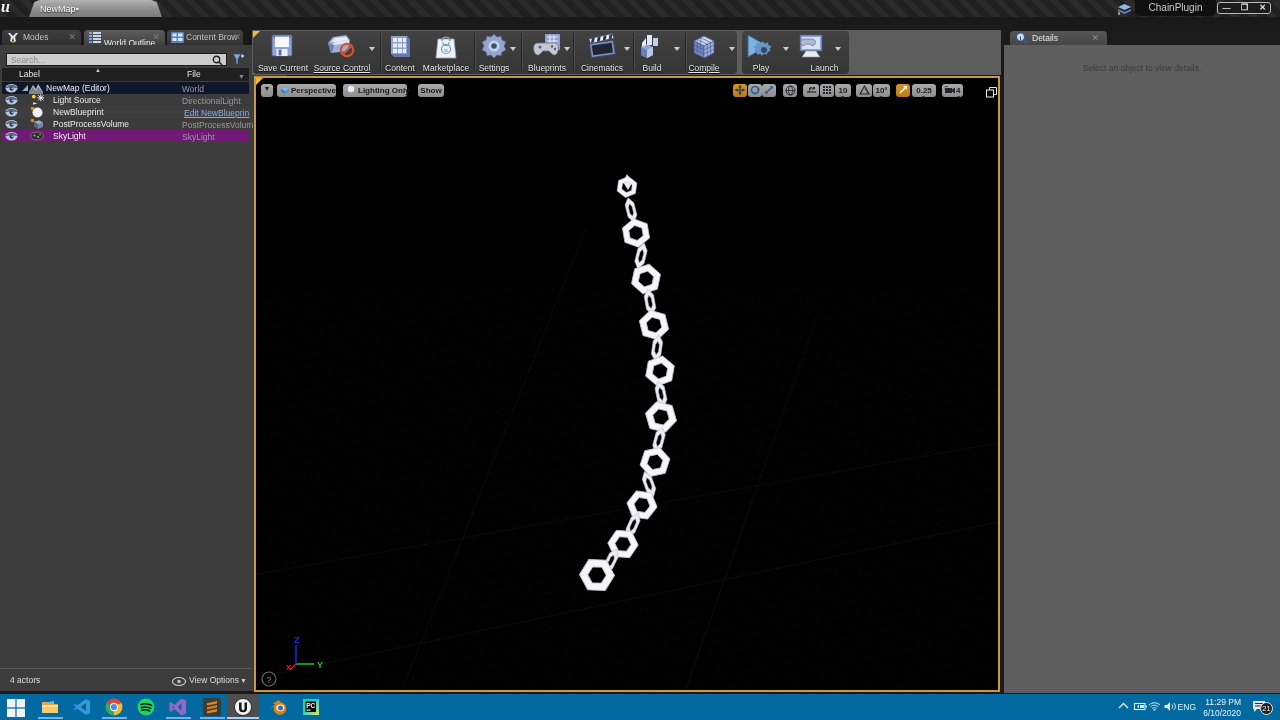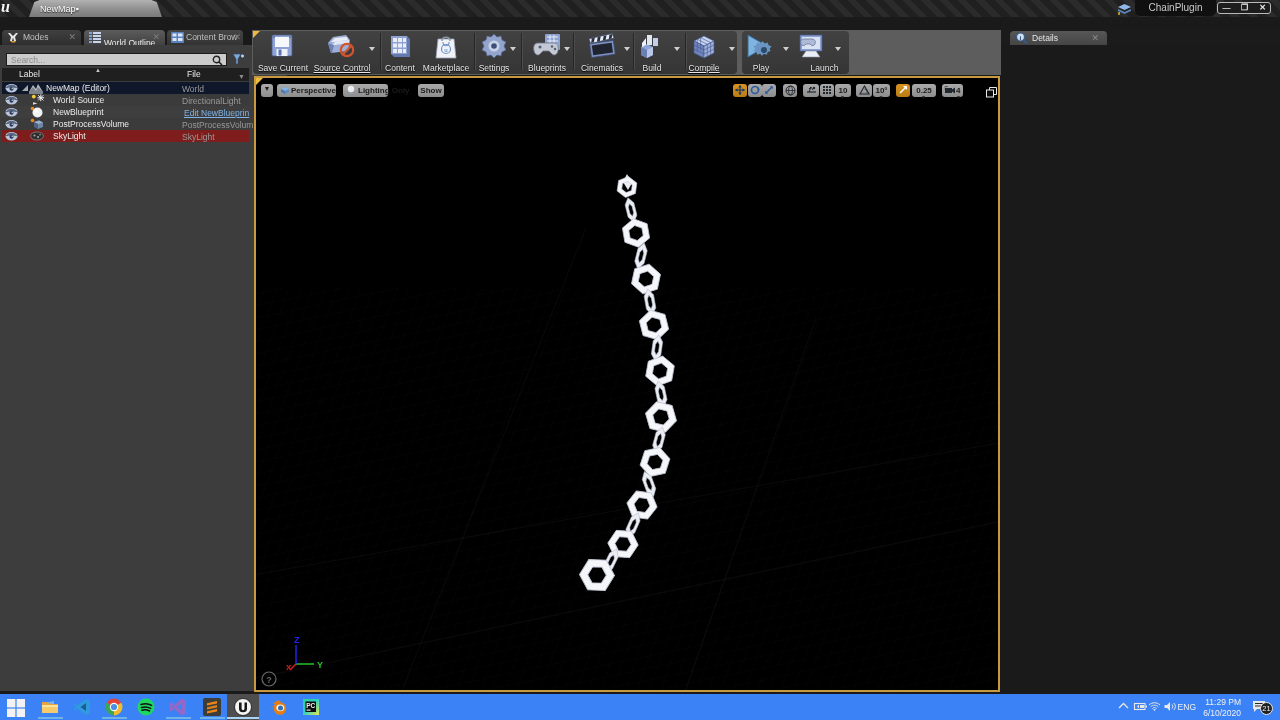--- a/index.html
+++ b/index.html
@@ -48,21 +48,21 @@
     color:#1b1b1b; font-size:8px; font-weight:bold; line-height:13px; }
   .vbtn.sm { text-align:center; }
   .orange { background:linear-gradient(#d8941f,#b97c14) !important; }
   
   #dstrip { left:1001px; top:30px; width:279px; height:15px; background:#1b1b1b; }
   #dtab { position:absolute; left:9px; top:1px; width:97px; height:14px; background:linear-gradient(#575757,#454545);
     border-radius:4px 4px 0 0; color:#e5e5e5; font-size:8.5px; }
   #dbody { left:1004px; top:45px; width:276px; height:648px; background:#5f5f5f; }
   #dbody .hint { position:absolute; left:0; top:18px; width:100%; text-align:center; color:#393939; font-size:8.5px; }
   
-  #taskbar { left:0; top:694px; width:1280px; height:26px; background:#3b82f6; }
+  #taskbar { left:0; top:694px; width:1280px; height:26px; background:#0369a1; }
   .tbi { position:absolute; top:4px; width:18px; height:18px; }
   .uline { position:absolute; top:23px; height:2px; background:#6fb3e8; }
   #tray { position:absolute; right:0; top:0; height:26px; color:#f0f0f0; }
 </style>
 </head>
 <body>
 <div id="root">
 
   <div id="titlebar" class="abs"></div>
   <div id="uelogo" class="abs" style="left:1px;top:-2px;font-family:'Liberation Serif',serif;font-style:italic;font-weight:bold;font-size:16px;color:#f5f5f5;">u</div>
@@ -173,21 +173,21 @@
       <svg style="position:absolute;left:29px;top:0px;" width="14" height="12" viewBox="0 0 14 12">
           <circle cx="2.8" cy="2.6" r="1.9" fill="#f4d13a"></circle>
           <g stroke="#f2f2f2" stroke-width="1">
             <line x1="7.2" y1="1.2" x2="12.4" y2="6.4"></line>
             <line x1="12.4" y1="1.2" x2="7.2" y2="6.4"></line>
             <line x1="6.4" y1="3.8" x2="13.2" y2="3.8"></line>
             <line x1="9.8" y1="0.4" x2="9.8" y2="7.2"></line>
           </g>
           <path d="M2,8.2 L6.5,9.3 L2,10.8 Z" fill="#e0e0e0"></path>
         </svg>
-      <span style="position:absolute;left:51px;top:1px;">World Source</span>
+      <span style="position:absolute;left:51px;top:1px;">Light Source</span>
       <span class="type">DirectionalLight</span>
     </div>
     <div class="row" style="top:61px;background:#3e3e3e;">
       <svg style="position:absolute;left:3px;top:1px;" width="13" height="10" viewBox="0 0 13 10">
           <ellipse cx="6.5" cy="5.2" rx="6" ry="4.2" fill="#b9c6dd"></ellipse>
           <path d="M0.5,5.2 Q6.5,-1.5 12.5,5.2 Q6.5,3.6 0.5,5.2 Z" fill="#5b6a86"></path>
           <path d="M0.5,5.2 Q6.5,0 12.5,5.2" fill="none" stroke="#55647e" stroke-width="1"></path>
           <circle cx="6.5" cy="5.8" r="2" fill="#2c3850"></circle>
           <circle cx="7.2" cy="5.2" r="0.7" fill="#e8eef8"></circle>
         </svg>
@@ -209,36 +209,45 @@
         </svg>
       <svg style="position:absolute;left:28px;top:0px;" width="14" height="12" viewBox="0 0 14 12">
           <circle cx="2.5" cy="2.5" r="1.8" fill="#e8891d"></circle>
           <path d="M4,4 L9,2.5 L13,4.5 L13,9 L8,11 L4,8.5 Z" fill="#6f86a8"></path>
           <path d="M4,4 L9,2.5 L13,4.5 L8,6 Z" fill="#9cb0cc"></path>
           <path d="M8,6 L8,11 L4,8.5 L4,4 Z" fill="#51627e"></path>
         </svg>
       <span style="position:absolute;left:51px;top:1px;">PostProcessVolume</span>
       <span class="type">PostProcessVolum</span>
     </div>
-    <div class="row" style="top:85px;background:#7f1d1d;">
+    <div class="row" style="top:85px;background:#701a75;">
       <svg style="position:absolute;left:3px;top:1px;" width="13" height="10" viewBox="0 0 13 10">
           <ellipse cx="6.5" cy="5.2" rx="6" ry="4.2" fill="#b9c6dd"></ellipse>
           <path d="M0.5,5.2 Q6.5,-1.5 12.5,5.2 Q6.5,3.6 0.5,5.2 Z" fill="#5b6a86"></path>
           <path d="M0.5,5.2 Q6.5,0 12.5,5.2" fill="none" stroke="#55647e" stroke-width="1"></path>
           <circle cx="6.5" cy="5.8" r="2" fill="#2c3850"></circle>
           <circle cx="7.2" cy="5.2" r="0.7" fill="#e8eef8"></circle>
         </svg>
       <svg style="position:absolute;left:28px;top:1px;" width="14" height="10" viewBox="0 0 14 10">
           <ellipse cx="7" cy="5" rx="6.5" ry="4" fill="#2e2e2e" stroke="#888" stroke-width="0.8"></ellipse>
           <circle cx="4.5" cy="4.5" r="1" fill="#aaa"></circle>
           <circle cx="8" cy="6" r="1" fill="#aaa"></circle>
           <circle cx="10" cy="3.8" r="0.8" fill="#aaa"></circle>
         </svg>
       <span style="position:absolute;left:51px;top:1px;">SkyLight</span>
       <span class="type">SkyLight</span>
+    </div>
+    <div id="lfooter">
+      <span style="position:absolute;left:10px;top:6px;">4 actors</span>
+      <svg style="position:absolute;left:172px;top:8px;" width="14" height="9" viewBox="0 0 14 9">
+          <ellipse cx="7" cy="4.5" rx="6.5" ry="4" fill="none" stroke="#c2c2c2" stroke-width="1.2"></ellipse>
+          <circle cx="7" cy="4.5" r="1.8" fill="#c2c2c2"></circle>
+        </svg>
+      <span style="position:absolute;left:189px;top:6px;">View Options</span>
+      <span style="position:absolute;left:240px;top:8px;font-size:7px;color:#ccc;">▼</span>
     </div>
   </div>
 
   <div id="toolbar" class="abs">
     <div id="tbA"></div>
       <div id="tbB"></div>
     <div class="corner" style="left:1px;top:1px;"></div>
 
     <div class="ticon" style="left:30px;"><svg width="26" height="26" viewBox="0 0 26 26">
           <rect x="3" y="2" width="20" height="21" rx="1.5" fill="#8ea2d6" stroke="#4a5a85" stroke-width="0.8"></rect>
@@ -443,21 +452,21 @@
 
     <div class="vbtn sm" style="left:5px;width:12px;"><span style="font-size:7px;position:relative;top:-2px;">▼</span></div>
     <div class="vbtn" style="left:21px;width:59px;">
       <svg style="position:absolute;left:3px;top:2px;" width="10" height="9" viewBox="0 0 10 9">
           <path d="M1,3 L5,1 L9,3 L5,5 Z" fill="#7fb2e8"></path>
           <path d="M1,3 L5,5 L5,8 L1,6 Z" fill="#4a7ab0"></path>
           <path d="M5,5 L9,3 L9,6 L5,8 Z" fill="#608cc0"></path>
         </svg>
       <span style="position:absolute;left:14px;white-space:nowrap;">Perspective</span>
       </div>
-    <div class="vbtn" style="left:87px;width:45px;">
+    <div class="vbtn" style="left:87px;width:64px;">
       <svg style="position:absolute;left:3px;top:1px;" width="10" height="10" viewBox="0 0 10 10">
           <circle cx="5" cy="4" r="3.2" fill="#e8ecf4"></circle>
           <rect x="3.8" y="7" width="2.4" height="2" fill="#9aa2b8"></rect>
         </svg>
       <span style="position:absolute;left:15px;white-space:nowrap;">Lighting Only</span>
       </div>
     <div class="vbtn sm" style="left:162px;width:26px;">Show</div>
 
     <div class="vbtn sm orange" style="left:477px;width:14px;"><svg width="10" height="10" viewBox="0 0 10 10" style="margin-top:1px;">
           <g stroke="#1c3a5e" stroke-width="1.2">
@@ -535,20 +544,23 @@
   <div id="dstrip" class="abs">
       <div id="dtab">
     <svg style="position:absolute;left:5px;top:1px;" width="13" height="12" viewBox="0 0 13 12">
           <circle cx="5.5" cy="5" r="4" fill="#cfe0f2" stroke="#3a5a88" stroke-width="1.2"></circle>
           <line x1="8.5" y1="8" x2="12" y2="11.5" stroke="#3a5a88" stroke-width="1.8"></line>
           <text x="5.5" y="7.5" font-size="6.5" font-weight="bold" fill="#2a4a78" text-anchor="middle" font-family="Liberation Serif">i</text>
         </svg>
     <span style="position:absolute;left:22px;top:2px;">Details</span>
     <span style="position:absolute;right:8px;top:2px;color:#8a8a8a;font-size:9px;">✕</span>
   </div>
+    </div>
+  <div id="dbody" class="abs">
+      <div class="hint">Select an object to view details.</div>
     </div>
 
   <div id="taskbar" class="abs">
 
     <svg class="tbi" style="left:7px;top:5px;" width="15" height="15" viewBox="0 0 15 15">
         <g fill="#f2f2f2">
           <rect x="0" y="0" width="7" height="7"></rect>
           <rect x="8" y="0" width="7" height="7"></rect>
           <rect x="0" y="8" width="7" height="7"></rect>
           <rect x="8" y="8" width="7" height="7"></rect>

